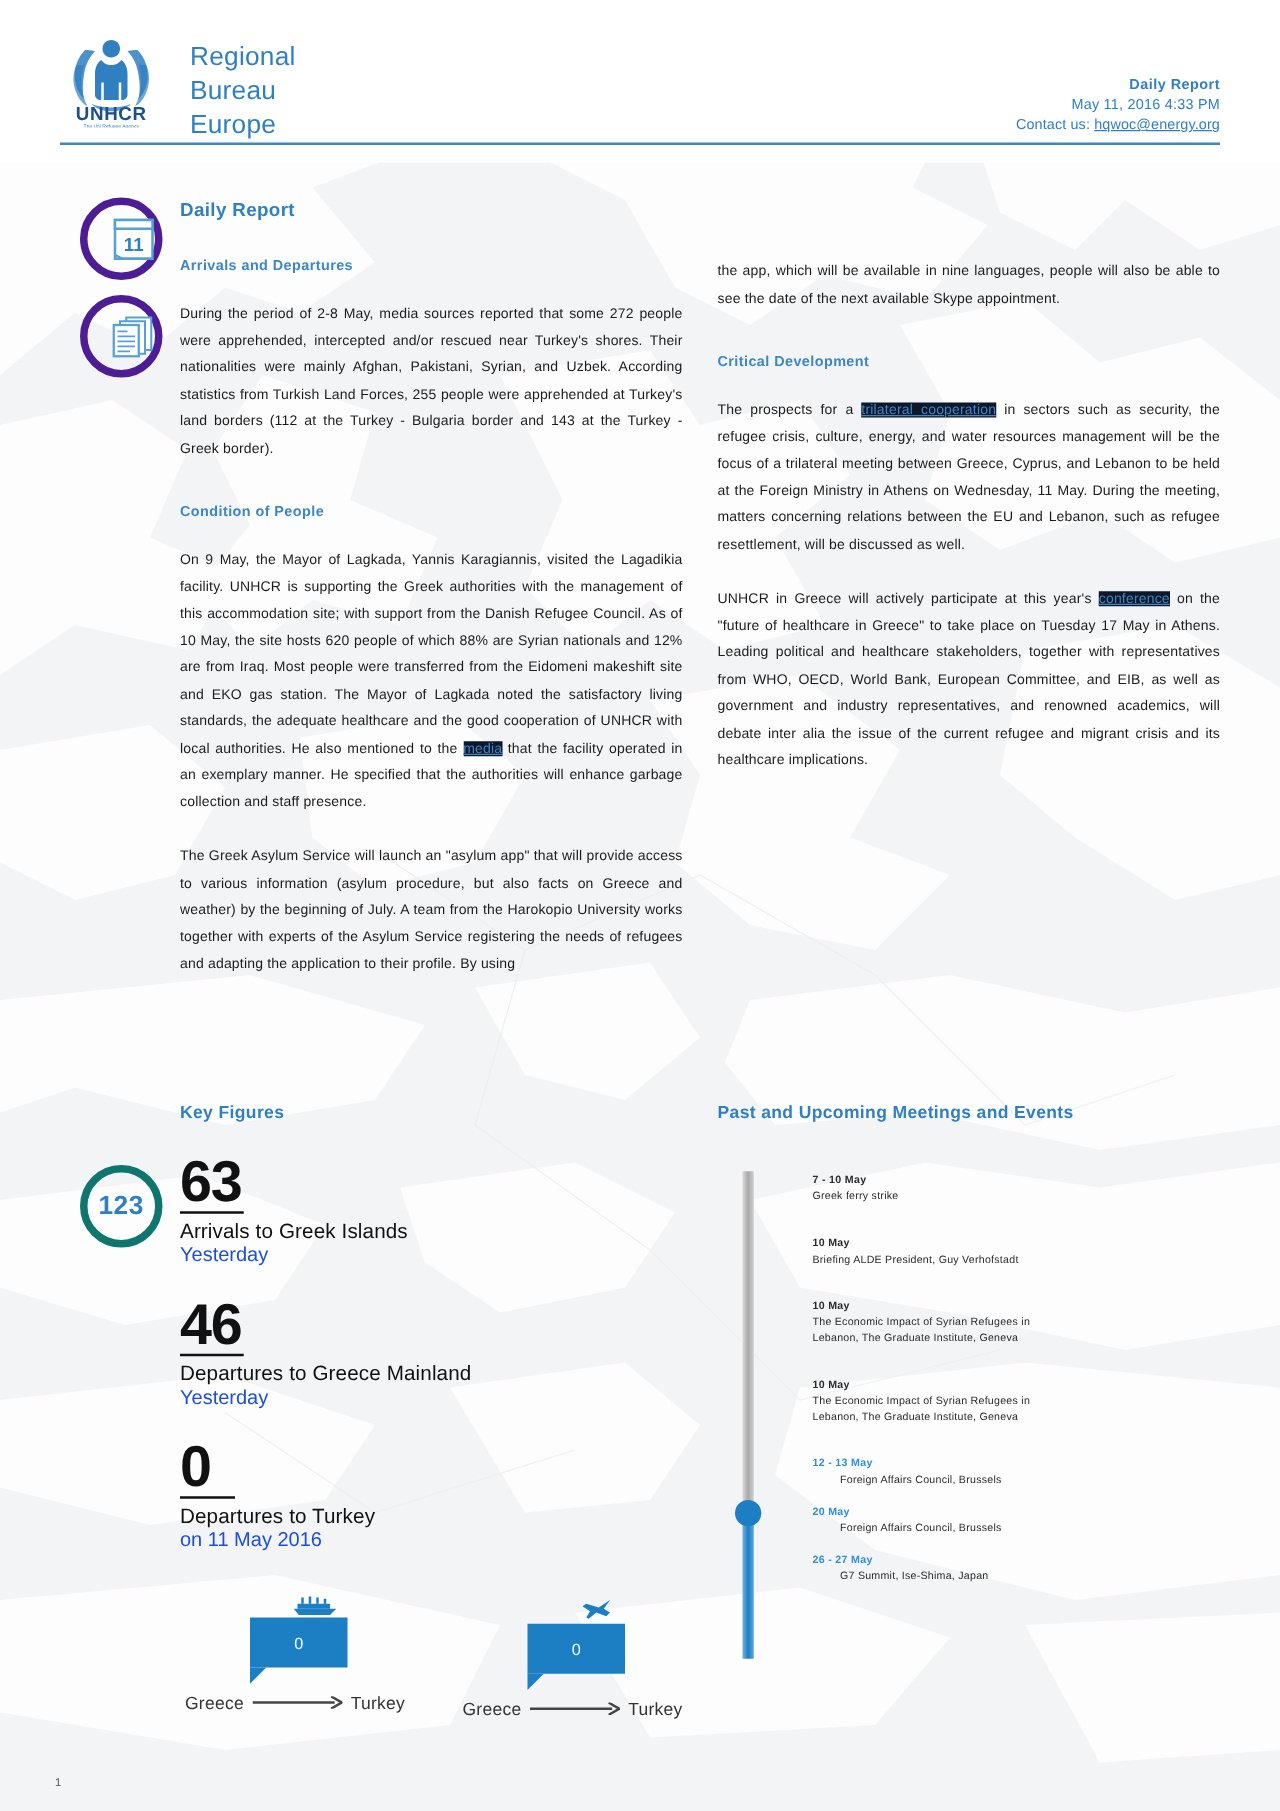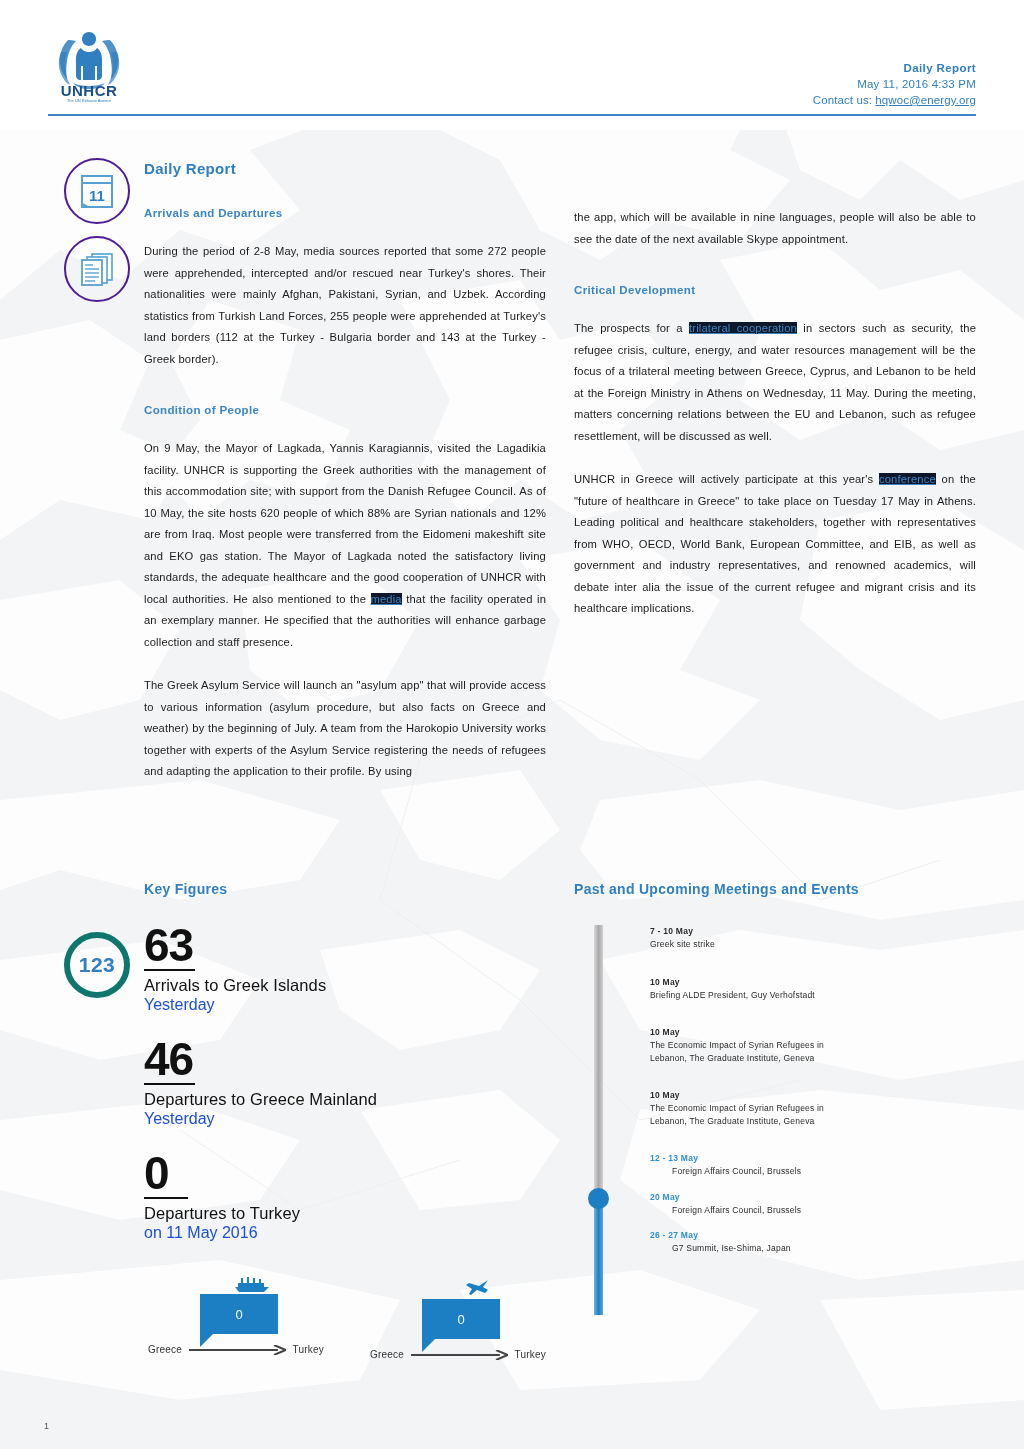--- a/index.html
+++ b/index.html
@@ -88,25 +88,25 @@
   
   .icon-rail {
     position: absolute;
     left: 64px;
     top: 158px;
     width: 72px;
     z-index: 2;
   }
   .rail-icon {
     width: 66px; height: 66px;
-    border: 2px solid #4c1d95;
+    border: 6px solid #4c1d95;
     border-radius: 50%;
     display: flex;
     align-items: center;
-    justify-content: center;
+    justify-content: flex-end;
     background: transparent;
     margin-bottom: 12px;
   }
   .rail-icon svg { display: block; }
 
   .keyfig-icon {
     position: absolute;
     left: 64px;
     top: 932px;
     width: 66px; height: 66px;
@@ -247,33 +247,33 @@
     left: 0;
     top: 100%;
     width: 0; height: 0;
     border-left: 13px solid #1c7fc4;
     border-bottom: 13px solid transparent;
   }
   .route {
     display: flex;
     align-items: center;
     gap: 7px;
-    margin-top: 10px;
-    font-size: 10px;
+    margin-top: 20px;
+    font-size: 14px;
     color: #333333;
     letter-spacing: .2px;
   }
   .route .arrow { flex: 1; display: flex; align-items: center; }
   .route .arrow svg { width: 100%; height: 10px; display: block; }
 
   
   .timeline {
     position: relative;
     padding-left: 76px;
-    margin-top: 28px;
+    margin-top: 40px;
     min-height: 390px;
   }
   .tl-line {
     position: absolute;
     left: 20px;
     top: 0;
     width: 9px;
     height: 390px;
   }
   .tl-line .seg-past {
@@ -383,20 +383,25 @@
               <path d="M20 14 c-6 6 -9 15 -8 24 c1 6 3 11 7 15 c-1 -6 -1 -12 0 -18 c1 -8 4 -15 9 -20 c-3 -1 -6 -1 -8 -1 z" opacity="0.85"></path>
               <path d="M62 14 c6 6 9 15 8 24 c-1 6 -3 11 -7 15 c1 -6 1 -12 0 -18 c-1 -8 -4 -15 -9 -20 c3 -1 6 -1 8 -1 z" opacity="0.85"></path>
               <path d="M13 26 c-3 7 -3 15 0 22 c2 5 5 9 9 11 c-3 -6 -5 -13 -5 -20 c0 -5 1 -9 2 -13 c-2 0 -4 0 -6 0 z" opacity="0.7"></path>
               <path d="M69 26 c3 7 3 15 0 22 c-2 5 -5 9 -9 11 c3 -6 5 -13 5 -20 c0 -5 -1 -9 -2 -13 c2 0 4 0 6 0 z" opacity="0.7"></path>
               <path d="M25 57 c4 4 9 6 16 6 c7 0 12 -2 16 -6 c-5 2 -10 3 -16 3 c-6 0 -11 -1 -16 -3 z" opacity="0.8"></path>
             </g>
             <text x="41" y="70" font-family="Liberation Sans, sans-serif" font-size="15" font-weight="bold" fill="#1b4f8a" text-anchor="middle" letter-spacing="0.5">UNHCR</text>
             <text x="41" y="76" font-family="Liberation Sans, sans-serif" font-size="4" fill="#2f7fc1" text-anchor="middle">The UN Refugee Agency</text>
           </svg>
         </div>
+        <div class="brand-title">
+          <div>Regional</div>
+          <div>Bureau</div>
+          <div>Europe</div>
+        </div>
       </div>
 
       <div class="header-right">
         <div class="hr-title">Daily Report</div>
         <div class="hr-date">May 11, 2016 4:33 PM</div>
         <div class="hr-contact"><span>Contact us: </span><a href="#">hqwoc@energy.org</a></div>
       </div>
 
       <div class="header-rule"></div>
     </div>
@@ -535,21 +540,21 @@
 
         <div class="timeline">
           <div class="tl-line">
             <div class="seg-past"></div>
             <div class="seg-future"></div>
             <div class="tl-dot"></div>
           </div>
 
           <div class="event">
             <div class="ev-date">7 - 10 May</div>
-            <div class="ev-desc">Greek site strike</div>
+            <div class="ev-desc">Greek ferry strike</div>
           </div>
 
           <div class="event">
             <div class="ev-date">10 May</div>
             <div class="ev-desc">Briefing ALDE President, Guy Verhofstadt</div>
           </div>
 
           <div class="event">
             <div class="ev-date">10 May</div>
             <div class="ev-desc">The Economic Impact of Syrian Refugees in Lebanon, The Graduate Institute, Geneva</div>

